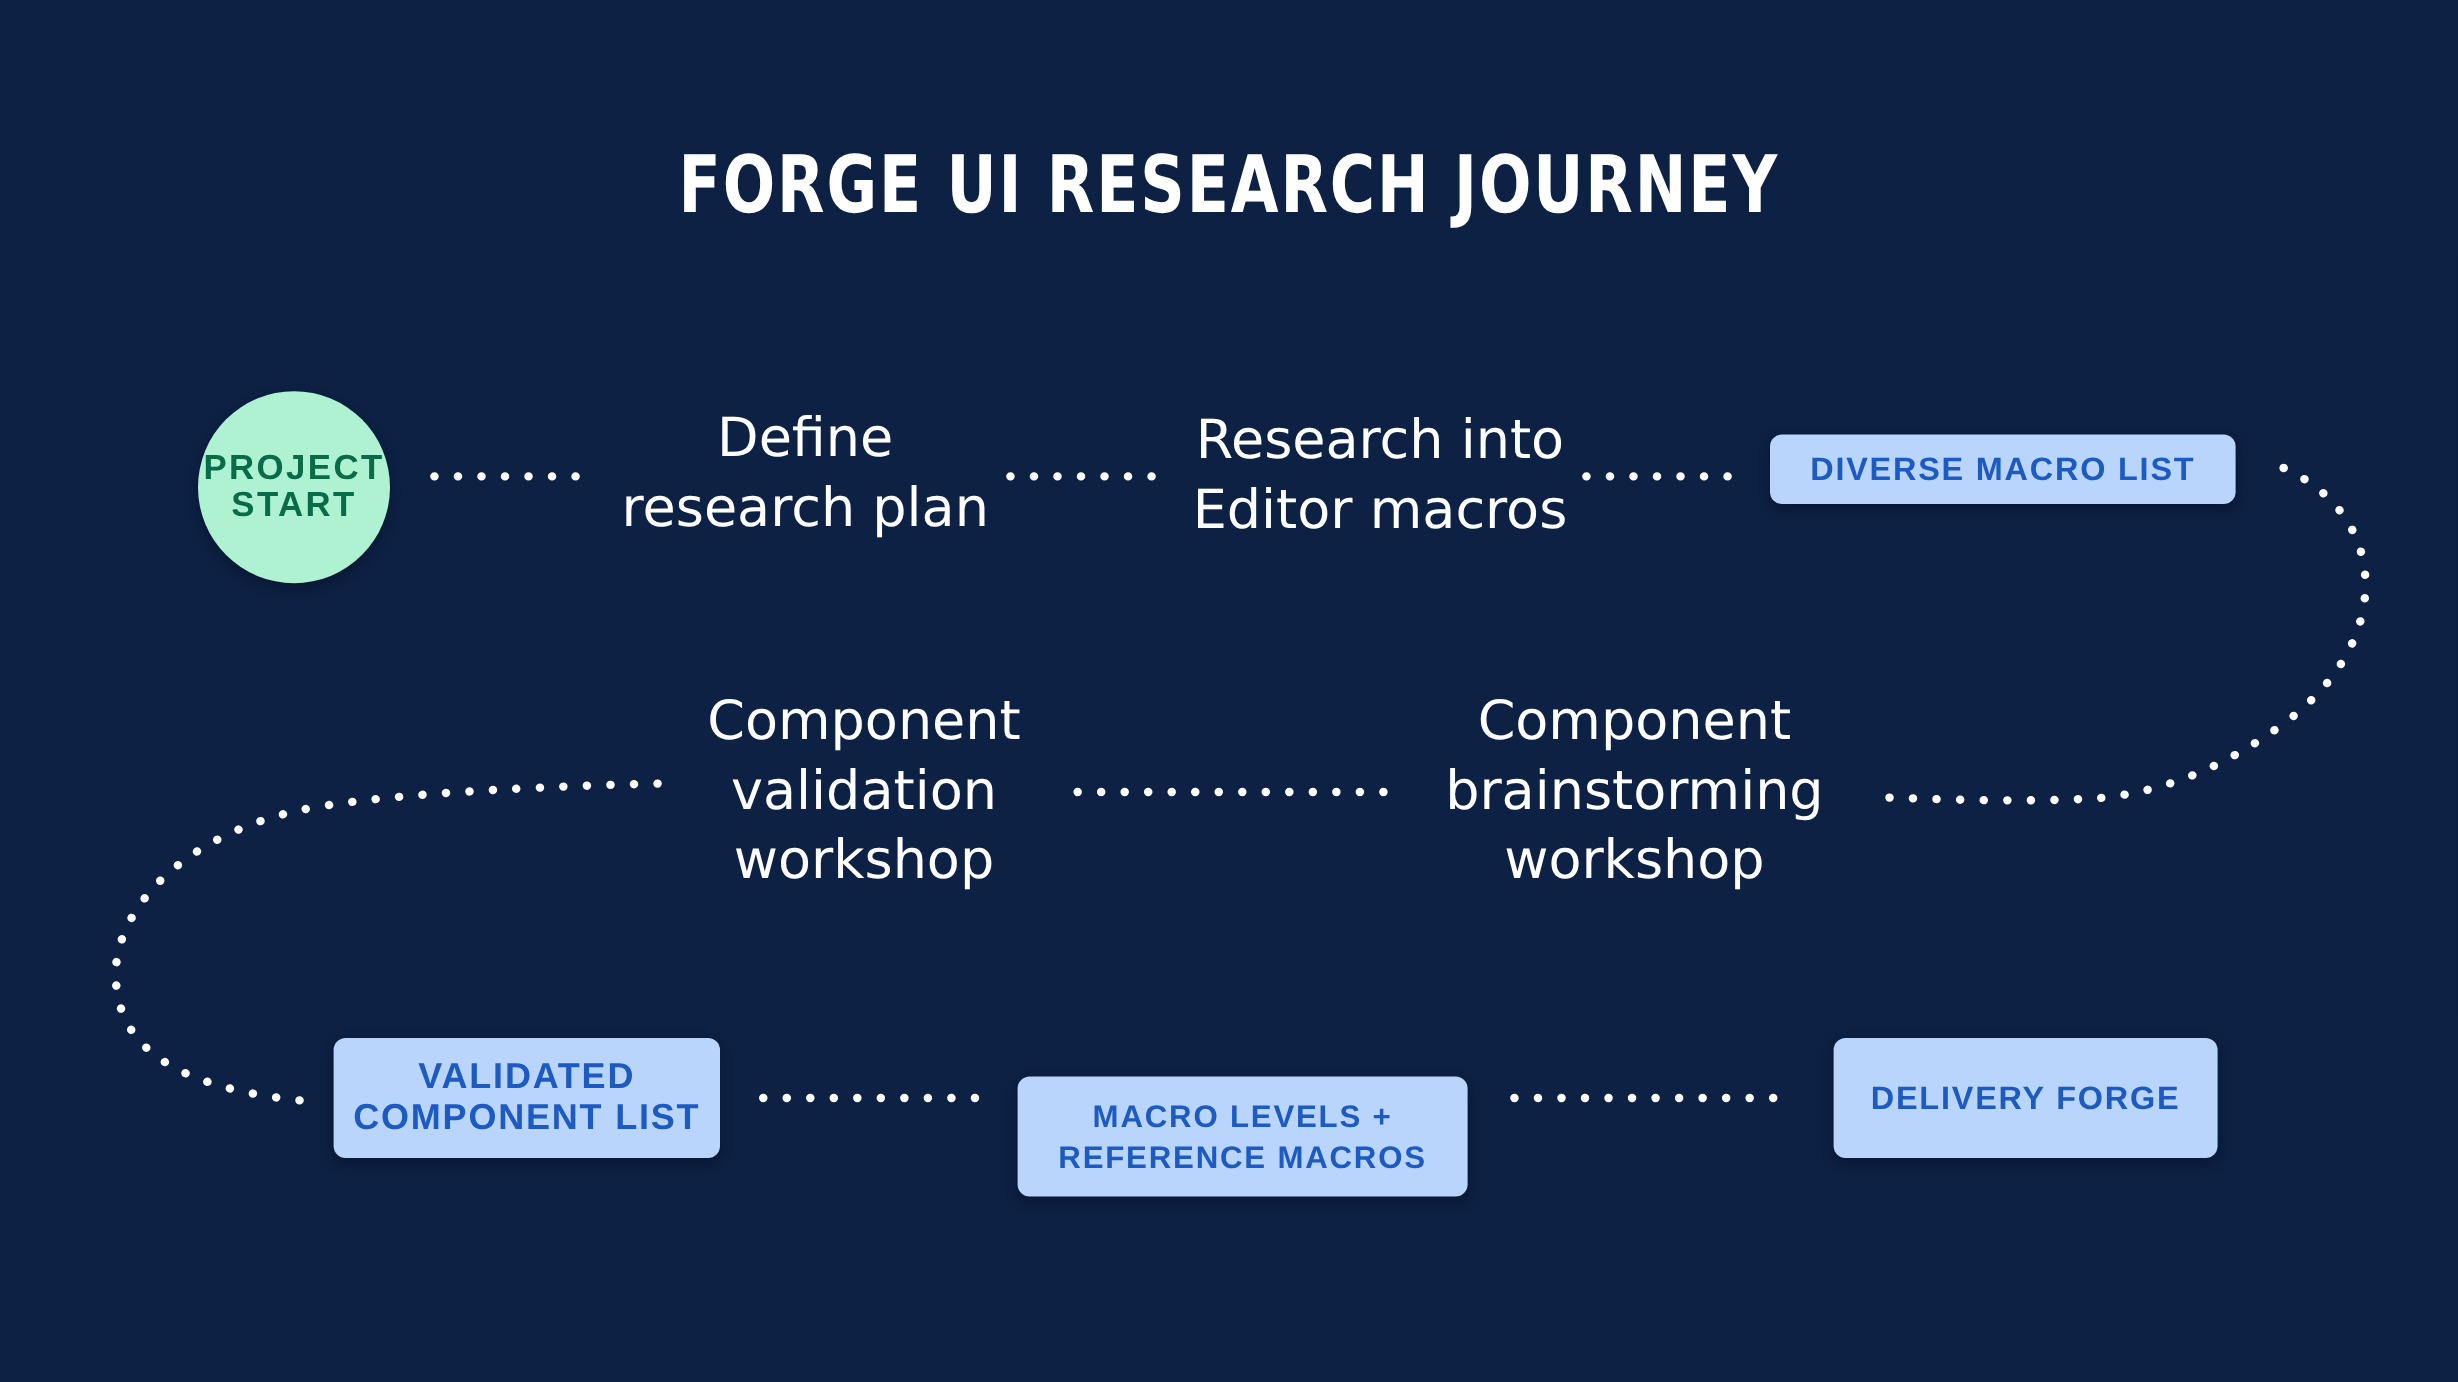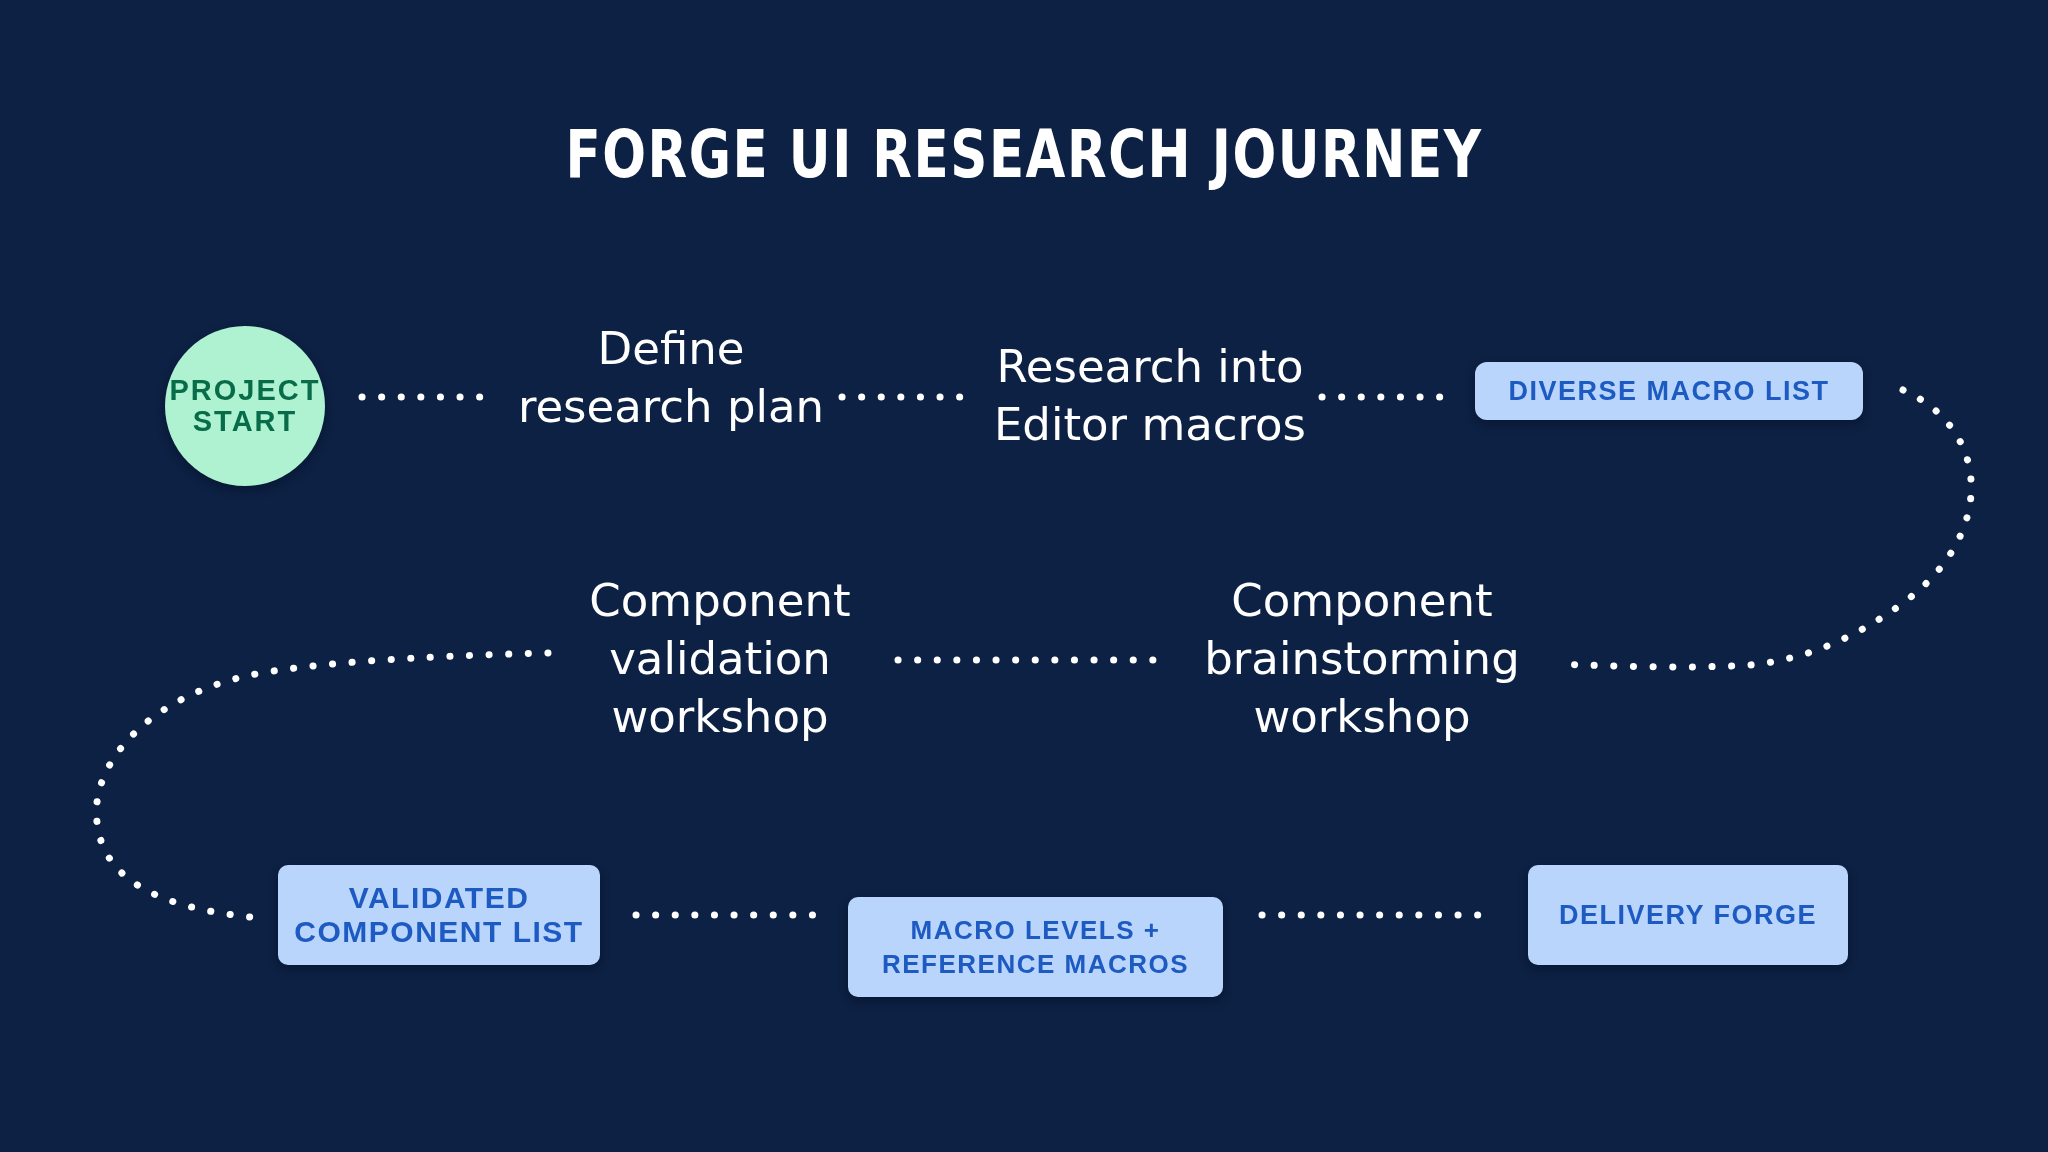--- a/index.html
+++ b/index.html
@@ -55,25 +55,25 @@
     position:absolute;
     background:var(--badge_bg,#BAD5FC);
     color:var(--badge_text,#1D5AC2);
     border-radius:10px;
     display:flex;align-items:center;justify-content:center;
     text-align:center;
     font-size:27px;line-height:34px;font-weight:700;letter-spacing:1.5px;
     white-space:pre-line;
     box-shadow:0 4px 10px rgba(4,12,32,0.45);
   }
-  .badge.b-diverse   {left:1475px;top:362px;width:388px;height:58px;border-radius:12px;}
+  .badge.b-diverse   {left:1475px;top:362px;width:388px;height:58px;}
   .badge.b-validated {left:278px; top:865px;width:322px;height:100px;font-size:30px;}
   .badge.b-macro     {left:848px; top:865px;width:375px;height:100px;font-size:26px;margin-top:32px;}
   .badge.b-delivery  {left:1528px;top:865px;width:320px;height:100px;}
-  .step-define       {left:451px; top:320px;text-align:center;}
+  .step-define       {left:451px; top:336px;text-align:center;}
   .step-research     {left:930px; top:338px;}
   .step-validation   {left:500px; top:572px;}
   .step-brainstorm   {left:1142px;top:572px;}
 </style>
 </head>
 <body>
 
 <div id="canvas" style="--background: #0D2144; --text_primary: #FFFFFF; --start_circle_bg: #AFF2D2; --start_circle_text: #086C49; --badge_bg: #BAD5FC; --badge_text: #1D5AC2; --dotted_line: #FFFFFF;">
 
   <svg id="connectors" viewBox="0 0 2048 1152" xmlns="http://www.w3.org/2000/svg">

